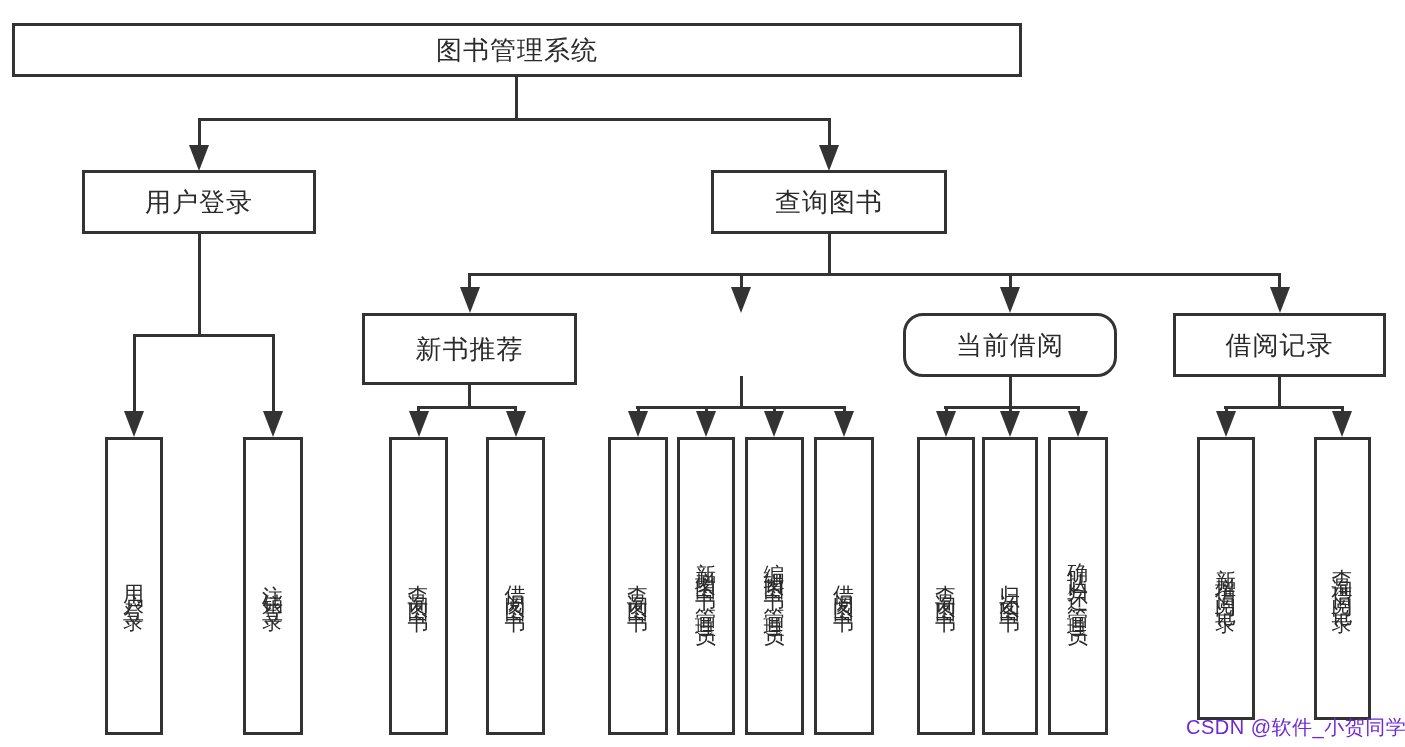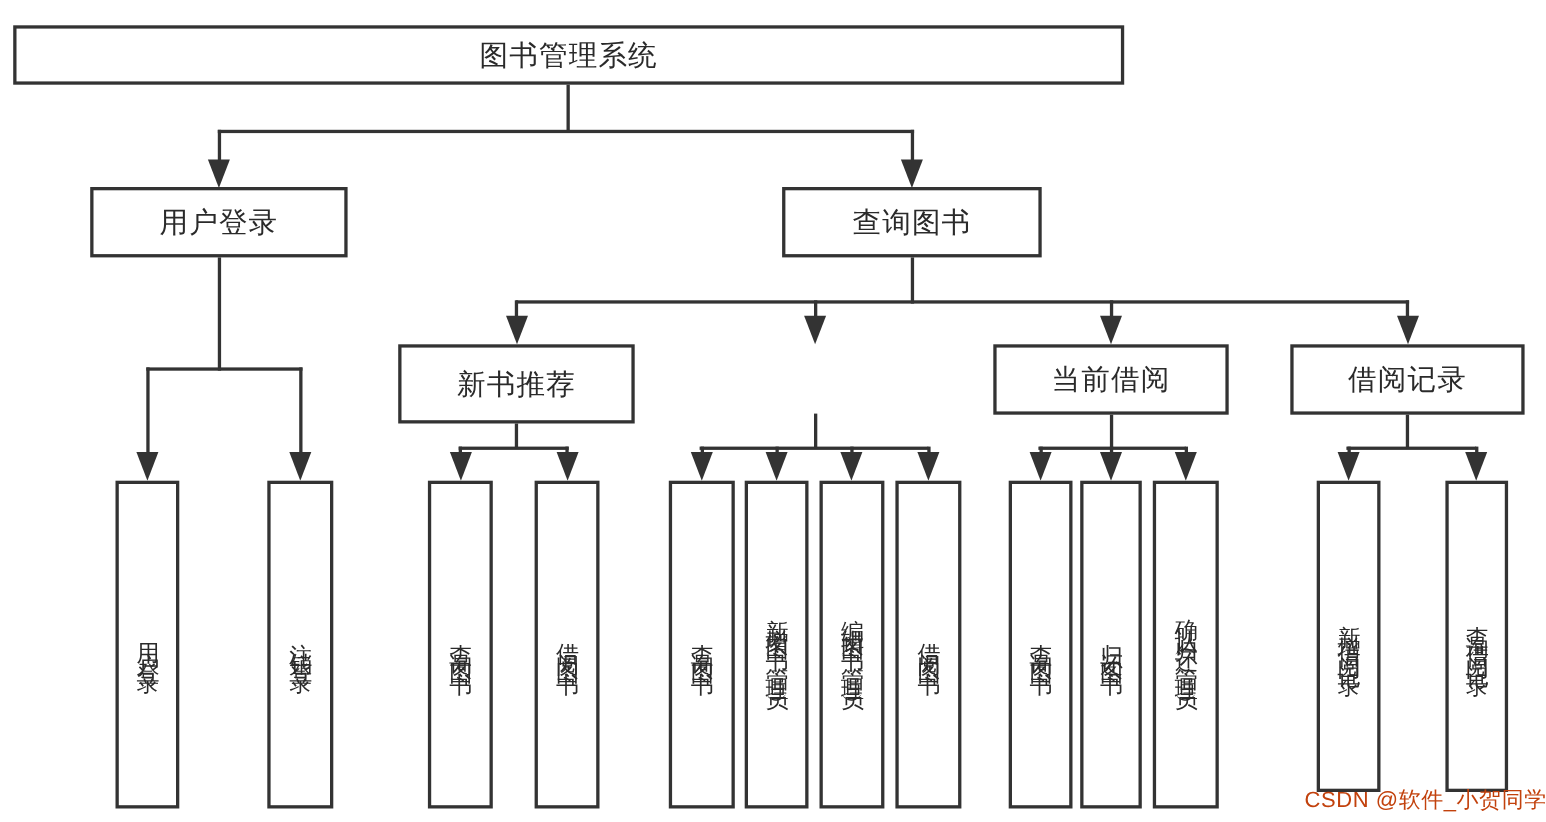--- a/index.html
+++ b/index.html
@@ -45,21 +45,21 @@
     border-left: 10px solid transparent;
     border-right: 10px solid transparent;
     border-top: 26px solid #333333;
     z-index: 1;
   }
   .watermark {
     position: absolute;
     left: 1186px;
     top: 714px;
     font-size: 20px;
-    color: #c2410c;
+    color: #6d28d9;
     white-space: nowrap;
     z-index: 5;
     letter-spacing: 0.5px;
   }
 </style>
 </head>
 <body>
 
 <div id="canvas">
 
@@ -98,21 +98,21 @@
   <div class="vl" style="left:740px; top:273px; height:16px;"></div>
   <div class="arrow-down" style="left:731px; top:287px;"></div>
   <div class="vl" style="left:1009px; top:273px; height:16px;"></div>
   <div class="arrow-down" style="left:1000px; top:287px;"></div>
   <div class="vl" style="left:1278px; top:273px; height:16px;"></div>
   <div class="arrow-down" style="left:1270px; top:287px;"></div>
 
   <div class="box hnode" style="left:362px; top:313px; width:215px; height:72px;">
     <span>新书推荐</span>
   </div>
-  <div class="box hnode" style="left:903px; top:313px; width:214px; height:64px;">
+  <div class="box hnode" style="left:903px; top:313px; width:214px; height:64px;border-radius:20px;">
     <span>当前借阅</span>
   </div>
   <div class="box hnode" style="left:1173px; top:313px; width:213px; height:64px;">
     <span>借阅记录</span>
   </div>
 
   <div class="vl" style="left:468px; top:376px; height:31px;"></div>
   <div class="vl" style="left:740px; top:376px; height:31px;"></div>
   <div class="vl" style="left:1009px; top:376px; height:31px;"></div>
   <div class="vl" style="left:1278px; top:376px; height:31px;"></div>

